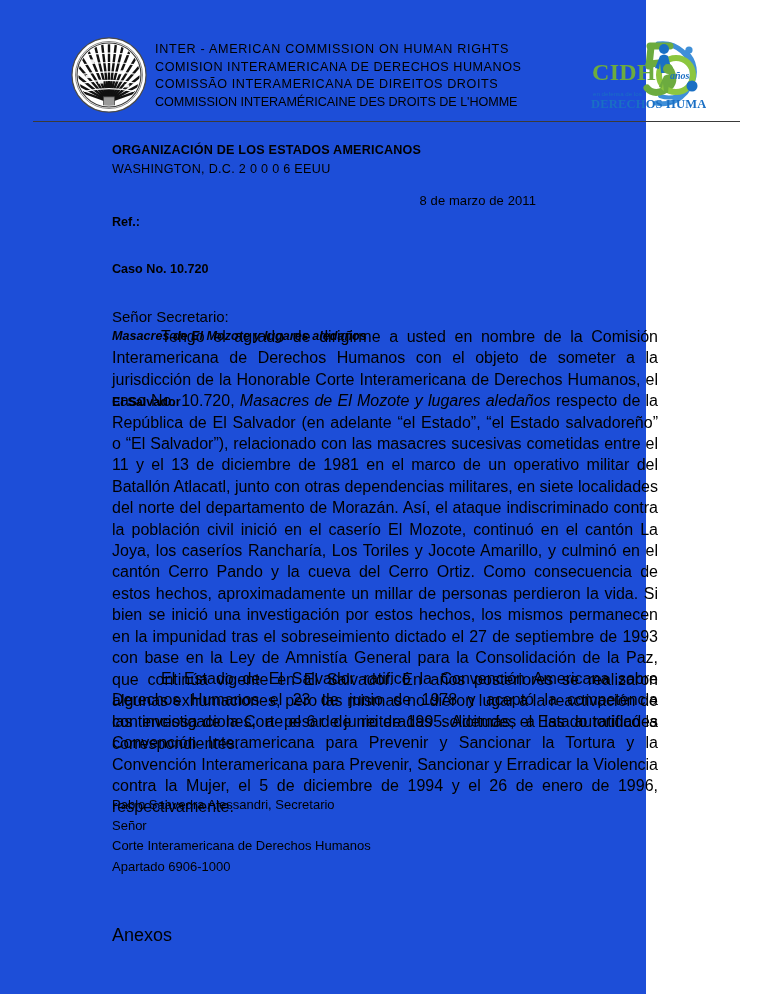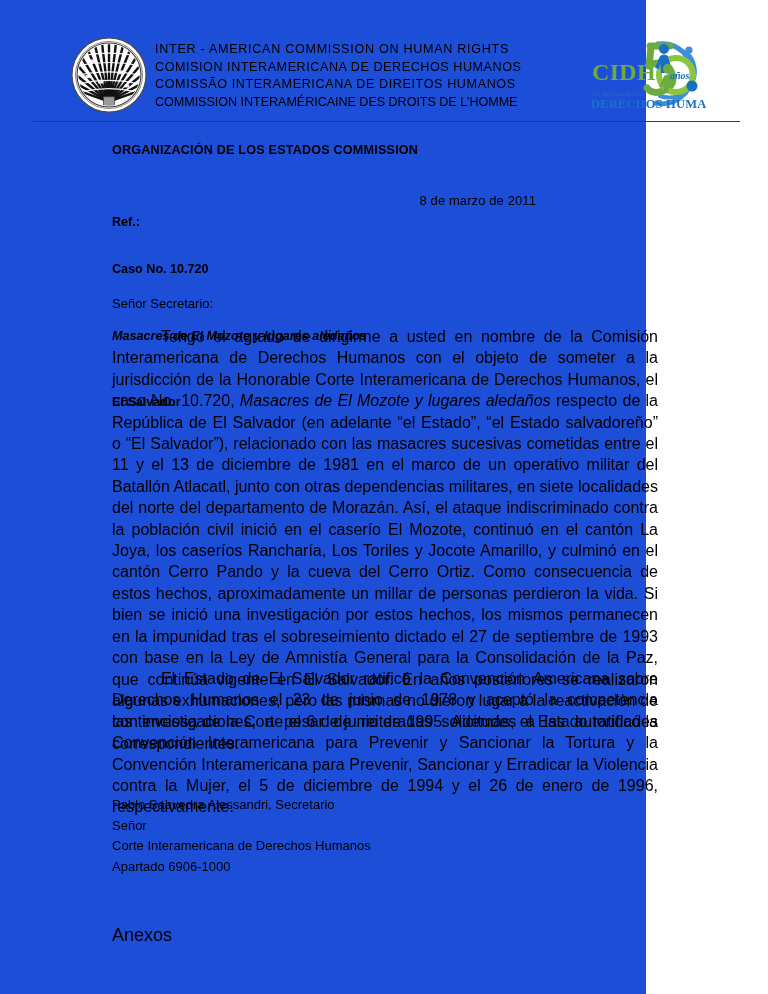--- a/index.html
+++ b/index.html
@@ -119,22 +119,22 @@
   .ref-value {
     font-weight: bold;
   }
   .ref-value.italic {
     font-style: italic;
   }
 
   .salutation {
     position: absolute;
     left: 112px;
-    top: 296px;
-    font-size: 13px;
+    top: 308px;
+    font-size: 15px;
   }
 
   .para {
     position: absolute;
     left: 112px;
     width: 546px;
     font-size: 16px;
     line-height: 21.4px;
     text-align: justify;
     text-justify: inter-word;
@@ -212,21 +212,21 @@
           <rect x="43" y="78" width="14" height="12" fill="#9a9a9a" stroke="#444" stroke-width="1"></rect>
           <circle cx="50" cy="50" r="40.4" fill="none" stroke="#ffffff" stroke-width="2.2"></circle>
         </g>
         <circle cx="50" cy="50" r="41" fill="none" stroke="#3a3a3a" stroke-width="1.4"></circle>
       </svg>
     </div>
 
     <div class="header-titles">
       <div class="ht-1">INTER - AMERICAN  COMMISSION  ON  HUMAN  RIGHTS</div>
       <div class="ht-2">COMISION  INTERAMERICANA  DE  DERECHOS  HUMANOS</div>
-      <div class="ht-3">COMISSÃO  INTERAMERICANA  DE  DIREITOS  HUMANOS</div>
+      <div class="ht-3">COMISSÃO  INTERAMERICANA  DE  DIREITOS  DROITS</div>
       <div class="ht-4">COMMISSION INTERAMÉRICAINE DES DROITS DE L'HOMME</div>
     </div>
 
     <div class="cidh-logo">
       <svg viewBox="0 0 118 92" width="118" height="92" aria-hidden="true">
 
         <path d="M70 16 a30 30 0 1 1 -2 59" fill="none" stroke="#3f8fd8" stroke-width="5" stroke-linecap="round"></path>
         <path d="M98 24 a26 26 0 0 1 -26 44" fill="none" stroke="#3f8fd8" stroke-width="4" stroke-linecap="round"></path>
 
         <path d="M62 18 L82 18" fill="none" stroke="#6cab3f" stroke-width="7" stroke-linecap="round"></path>
@@ -252,21 +252,22 @@
 
         <text x="5" y="68" font-family="'Liberation Sans', sans-serif" font-size="6.2" fill="#1a6fc4">en defensa de los</text>
         <text x="3" y="80" font-family="'Liberation Serif', serif" font-size="12.5" font-weight="bold" fill="#1a6fc4" letter-spacing="0.2">DERECHOS HUMANOS</text>
       </svg>
     </div>
 
     <div class="rule"></div>
   </div>
 
   <div class="org-block">
-    <div class="org-line1">ORGANIZACIÓN DE LOS ESTADOS COMMISSION</div>
+    <div class="org-line1">ORGANIZACIÓN DE LOS ESTADOS AMERICANOS</div>
+    <div class="org-line2">WASHINGTON, D.C. 2 0 0 0 6  EEUU</div>
   </div>
 
   <div class="date-line">8 de marzo de 2011</div>
 
   <div class="ref-block">
     <div class="ref-row">
       <span class="ref-label">Ref.:</span>
       <span class="ref-value">Caso No. 10.720</span>
     </div>
     <div class="ref-row">

